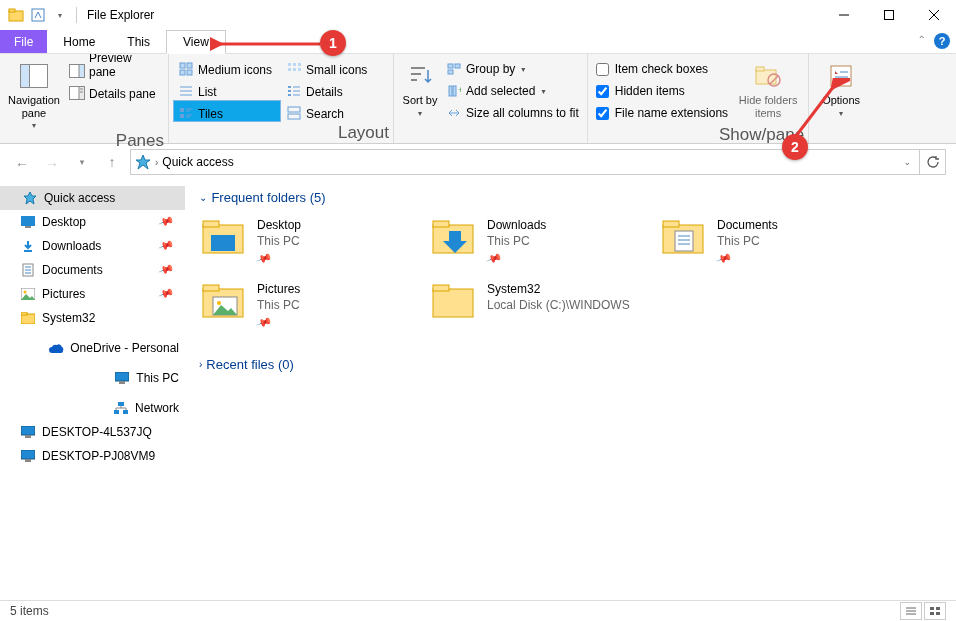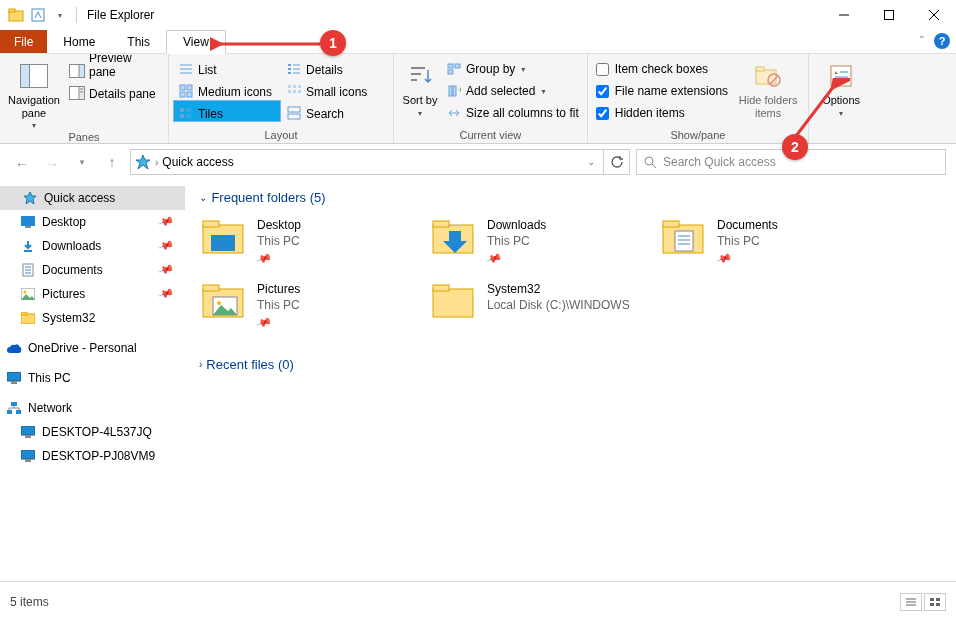--- a/index.html
+++ b/index.html
@@ -10,30 +10,30 @@
 .titlebar .qat { display: flex; align-items: center; gap: 2px; }
 .titlebar .qat-icon { width: 20px; height: 20px; display: flex; align-items: center; justify-content: center; }
 .titlebar .divider { width: 1px; height: 16px; background: #ccc; margin: 0 6px; }
 .titlebar .app-title { margin-left: 4px; font-size: 12px; }
 .titlebar .win-controls { margin-left: auto; display: flex; }
 .titlebar .wc { width: 45px; height: 30px; display: flex; align-items: center; justify-content: center; font-size: 12px; }
 
 
 .tabs-row { height: 24px; display: flex; align-items: stretch; border-bottom: 1px solid #e0e0e0; position: relative; }
 .tab { padding: 0 16px; display: flex; align-items: center; font-size: 12px; cursor: default; }
-.tab.file { background: #c2410c; color: #fff; padding: 0 14px; }
+.tab.file { background: #8b5cf6; color: #fff; padding: 0 14px; }
 .tab.view { border: 1px solid #ccc; border-bottom: 1px solid #fff; margin-bottom: -1px; background: #fff; }
 .tabs-row .help { position: absolute; right: 6px; top: 3px; width: 16px; height: 16px; border-radius: 50%; background: #1976d2; color: #fff; display: flex; align-items: center; justify-content: center; font-size: 11px; font-weight: bold; }
 .tabs-row .chevron { position: absolute; right: 30px; top: 4px; color: #888; font-size: 10px; }
 
 
 .ribbon { height: 90px; background: #f5f5f5; border-bottom: 1px solid #d0d0d0; display: flex; }
 .ribbon-group { border-right: 1px solid #ddd; display: flex; flex-direction: column; padding: 2px 4px 0 4px; }
 .ribbon-group .group-body { flex: 1; display: flex; align-items: flex-start; }
-.ribbon-group .group-label { text-align: center; font-size: 11px; color: #555; padding: 1px 0 2px; }
+.ribbon-group .group-label { text-align: right; font-size: 17px; color: #555; padding: 1px 0 2px; }
 .rb-big { display: flex; flex-direction: column; align-items: center; width: 60px; padding-top: 4px; font-size: 11px; text-align: center; line-height: 1.15; gap: 2px; }
 .rb-big .bicon { width: 32px; height: 32px; display: flex; align-items: center; justify-content: center; }
 .rb-small { display: flex; align-items: flex-end; height: 22px; padding: 0 4px; font-size: 12px; gap: 4px; width: 120px; border: 1px solid transparent; }
 .rb-small.sel { background: #0ea5e9; border-color: #7fb8e8; }
 .rb-small .sicon { width: 16px; height: 16px; display: flex; align-items: center; justify-content: center; }
 .layout-grid { display: flex; flex-direction: column; }
 .layout-row { display: flex; }
 .layout-grid .rb-small { width: 108px; }
 .check-row { display: flex; align-items: center; gap: 6px; height: 22px; font-size: 12px; padding: 0 4px; }
 .check-row input { width: 13px; height: 13px; margin: 0; }
@@ -46,35 +46,35 @@
 .addr-box { flex: 1; border: 1px solid #ccc; height: 26px; display: flex; align-items: center; padding: 0 4px; gap: 4px; }
 .addr-box .dd { margin-left: auto; color: #666; font-size: 9px; padding: 0 4px; }
 .refresh-btn { width: 26px; height: 26px; border: 1px solid #ccc; border-left: none; display: flex; align-items: center; justify-content: center; margin-left: -6px; }
 .search-box { width: 310px; border: 1px solid #ccc; height: 26px; display: flex; align-items: center; padding: 0 6px; gap: 6px; color: #888; }
 
 
 .main { display: flex; height: 420px; }
 .sidebar { width: 185px; padding: 6px 0; overflow: hidden; }
 .sb-item { display: flex; align-items: center; height: 24px; padding: 0 6px 0 20px; gap: 6px; font-size: 12px; }
 .sb-item.qa { background: #e0e0e0; padding-left: 6px; }
-.sb-item.hdr { padding-left: 6px; margin-top: 6px; }
+.sb-item.hdr { padding-left: 6px; margin-top: 6px; justify-content: flex-end; }
 .sb-item .pin { margin-left: auto; color: #999; font-size: 11px; transform: rotate(25deg); margin-right: 6px; }
 .sb-item .sbicon { width: 16px; height: 16px; display:flex; align-items:center; justify-content:center; }
 
 .content { flex: 1; padding: 10px 14px; }
 .section-hdr { display: flex; align-items: center; color: #003e92; font-size: 13px; margin-bottom: 10px; gap: 4px; }
 .folders { display: flex; flex-wrap: wrap; gap: 0; }
 .folder-item { width: 230px; height: 64px; display: flex; align-items: flex-start; gap: 8px; padding: 2px; }
 .folder-item .ficon { width: 48px; height: 42px; display: flex; align-items: center; justify-content: center; position: relative; }
 .folder-item .ftxt { display: flex; flex-direction: column; font-size: 12px; line-height: 1.35; }
 .folder-item .ftxt .loc { color: #666; }
 .folder-item .ftxt .fpin { color: #999; font-size: 11px; margin-top: 2px; transform: rotate(25deg); width: 12px; }
 
 
-.statusbar { position: absolute; bottom: 0; left: 0; right: 0; height: 40px; border-top: 1px solid #ddd; display: flex; align-items: center; padding: 0 10px; font-size: 12px; color: #444; }
+.statusbar { position: absolute; bottom: 0; left: 0; right: 0; height: 21px; border-top: 1px solid #ddd; display: flex; align-items: center; padding: 0 10px; font-size: 12px; color: #444; }
 .statusbar .view-toggles { margin-left: auto; display: flex; gap: 2px; }
 .statusbar .vt { width: 22px; height: 18px; border: 1px solid #ccc; display: flex; align-items: center; justify-content: center; }
 
 
 .anno-badge { position: absolute; width: 26px; height: 26px; border-radius: 50%; background: #e53935; color: #fff; display: flex; align-items: center; justify-content: center; font-weight: bold; font-size: 14px; z-index: 50; box-shadow: 0 1px 3px rgba(0,0,0,0.3); }
 .anno-arrow { position: absolute; z-index: 49; pointer-events: none; }
 
 svg { display: block; }
 </style>
 </head>
@@ -166,65 +166,65 @@
     </div>
     <div class="group-label">Panes</div>
   </div>
 
   <div class="ribbon-group">
     <div class="group-body layout-grid">
       <div class="layout-row">
         <div class="rb-small">
           <span class="sicon">
               <svg width="14" height="14">
+                <rect x="1" y="1" width="5" height="5" fill="#b9d8f4" stroke="#6aa0d8"></rect>
+                <rect x="8" y="1" width="5" height="5" fill="#b9d8f4" stroke="#6aa0d8"></rect>
+                <rect x="1" y="8" width="5" height="5" fill="#b9d8f4" stroke="#6aa0d8"></rect>
+                <rect x="8" y="8" width="5" height="5" fill="#b9d8f4" stroke="#6aa0d8"></rect>
+              </svg>
+            </span>
+          <span>Medium icons</span>
+        </div>
+        <div class="rb-small">
+          <span class="sicon">
+              <svg width="14" height="14">
+                <rect x="1" y="1" width="3" height="3" fill="#b9d8f4"></rect>
+                <rect x="6" y="1" width="3" height="3" fill="#b9d8f4"></rect>
+                <rect x="11" y="1" width="3" height="3" fill="#b9d8f4"></rect>
+                <rect x="1" y="6" width="3" height="3" fill="#b9d8f4"></rect>
+                <rect x="6" y="6" width="3" height="3" fill="#b9d8f4"></rect>
+                <rect x="11" y="6" width="3" height="3" fill="#b9d8f4"></rect>
+              </svg>
+            </span>
+          <span>Small icons</span>
+        </div>
+      </div>
+      <div class="layout-row">
+        <div class="rb-small">
+          <span class="sicon">
+              <svg width="14" height="14">
                 <line x1="1" y1="3" x2="13" y2="3" stroke="#6aa0d8"></line>
                 <line x1="1" y1="7" x2="13" y2="7" stroke="#6aa0d8"></line>
                 <line x1="1" y1="11" x2="13" y2="11" stroke="#6aa0d8"></line>
               </svg>
             </span>
           <span>List</span>
         </div>
         <div class="rb-small">
           <span class="sicon">
               <svg width="14" height="14">
                 <rect x="1" y="2" width="3" height="2" fill="#6aa0d8"></rect>
                 <line x1="6" y1="3" x2="13" y2="3" stroke="#6aa0d8"></line>
                 <rect x="1" y="6" width="3" height="2" fill="#6aa0d8"></rect>
                 <line x1="6" y1="7" x2="13" y2="7" stroke="#6aa0d8"></line>
                 <rect x="1" y="10" width="3" height="2" fill="#6aa0d8"></rect>
                 <line x1="6" y1="11" x2="13" y2="11" stroke="#6aa0d8"></line>
               </svg>
             </span>
           <span>Details</span>
-        </div>
-      </div>
-      <div class="layout-row">
-        <div class="rb-small">
-          <span class="sicon">
-              <svg width="14" height="14">
-                <rect x="1" y="1" width="5" height="5" fill="#b9d8f4" stroke="#6aa0d8"></rect>
-                <rect x="8" y="1" width="5" height="5" fill="#b9d8f4" stroke="#6aa0d8"></rect>
-                <rect x="1" y="8" width="5" height="5" fill="#b9d8f4" stroke="#6aa0d8"></rect>
-                <rect x="8" y="8" width="5" height="5" fill="#b9d8f4" stroke="#6aa0d8"></rect>
-              </svg>
-            </span>
-          <span>Medium icons</span>
-        </div>
-        <div class="rb-small">
-          <span class="sicon">
-              <svg width="14" height="14">
-                <rect x="1" y="1" width="3" height="3" fill="#b9d8f4"></rect>
-                <rect x="6" y="1" width="3" height="3" fill="#b9d8f4"></rect>
-                <rect x="11" y="1" width="3" height="3" fill="#b9d8f4"></rect>
-                <rect x="1" y="6" width="3" height="3" fill="#b9d8f4"></rect>
-                <rect x="6" y="6" width="3" height="3" fill="#b9d8f4"></rect>
-                <rect x="11" y="6" width="3" height="3" fill="#b9d8f4"></rect>
-              </svg>
-            </span>
-          <span>Small icons</span>
         </div>
       </div>
       <div class="layout-row">
         <div class="rb-small sel">
           <span class="sicon">
               <svg width="14" height="14">
                 <rect x="1" y="2" width="4" height="4" fill="#6aa0d8"></rect>
                 <line x1="7" y1="3" x2="13" y2="3" stroke="#6aa0d8"></line>
                 <line x1="7" y1="5" x2="11" y2="5" stroke="#6aa0d8"></line>
                 <rect x="1" y="8" width="4" height="4" fill="#6aa0d8"></rect>
@@ -288,37 +288,36 @@
         <div class="menu-small">
           <span class="sicon">
               <svg width="14" height="14">
                 <path d="M2 7 L12 7 M2 7 L5 4 M2 7 L5 10 M12 7 L9 4 M12 7 L9 10" fill="none" stroke="#6aa0d8"></path>
               </svg>
             </span>
           <span>Size all columns to fit</span>
         </div>
       </div>
     </div>
-    <div class="group-label">Current view</div>
   </div>
 
   <div class="ribbon-group">
     <div class="group-body">
       <div style="display:flex;flex-direction:column;padding-top:2px">
         <label class="check-row">
             <input type="checkbox" style="">
             <span>Item check boxes</span>
           </label>
         <label class="check-row">
             <input type="checkbox" checked="" style="">
-            <span>File name extensions</span>
+            <span>Hidden items</span>
           </label>
         <label class="check-row">
             <input type="checkbox" checked="" style="">
-            <span>Hidden items</span>
+            <span>File name extensions</span>
           </label>
       </div>
       <div class="rb-big" style="width:72px;opacity:0.6">
         <span class="bicon">
             <svg width="28" height="24">
               <rect x="2" y="6" width="20" height="14" fill="#ffe9a8" stroke="#d9a400"></rect>
               <rect x="2" y="3" width="8" height="4" fill="#ffe9a8" stroke="#d9a400"></rect>
               <circle cx="20" cy="16" r="6" fill="none" stroke="#c44" stroke-width="1.5"></circle>
               <line x1="16" y1="20" x2="24" y2="12" stroke="#c44" stroke-width="1.5"></line>
             </svg>
@@ -363,27 +362,20 @@
     <span style="font-size:10px;color:#666">›</span>
     <span>Quick access</span>
     <span class="dd">⌄</span>
   </div>
   <div class="refresh-btn">
       <svg width="14" height="14">
         <path d="M12 7 A5 5 0 1 1 10 3" fill="none" stroke="#555" stroke-width="1.3"></path>
         <path d="M10 1 L10 4 L13 4" fill="none" stroke="#555" stroke-width="1.3"></path>
       </svg>
     </div>
-  <div class="search-box">
-    <svg width="14" height="14">
-        <circle cx="6" cy="6" r="4" fill="none" stroke="#888"></circle>
-        <line x1="9" y1="9" x2="13" y2="13" stroke="#888"></line>
-      </svg>
-    <span>Search Quick access</span>
-  </div>
 </div>
 
 <div class="main">
   <div class="sidebar">
     <div class="sb-item qa">
       <span style="width:10px"></span>
       <span class="sbicon">
           <svg width="14" height="14">
             <path d="M7 1 L9 5 L13 5 L10 8 L11 13 L7 10 L3 13 L4 8 L1 5 L5 5 Z" fill="#4ab0e0" stroke="#1a7ab0"></path>
           </svg>

